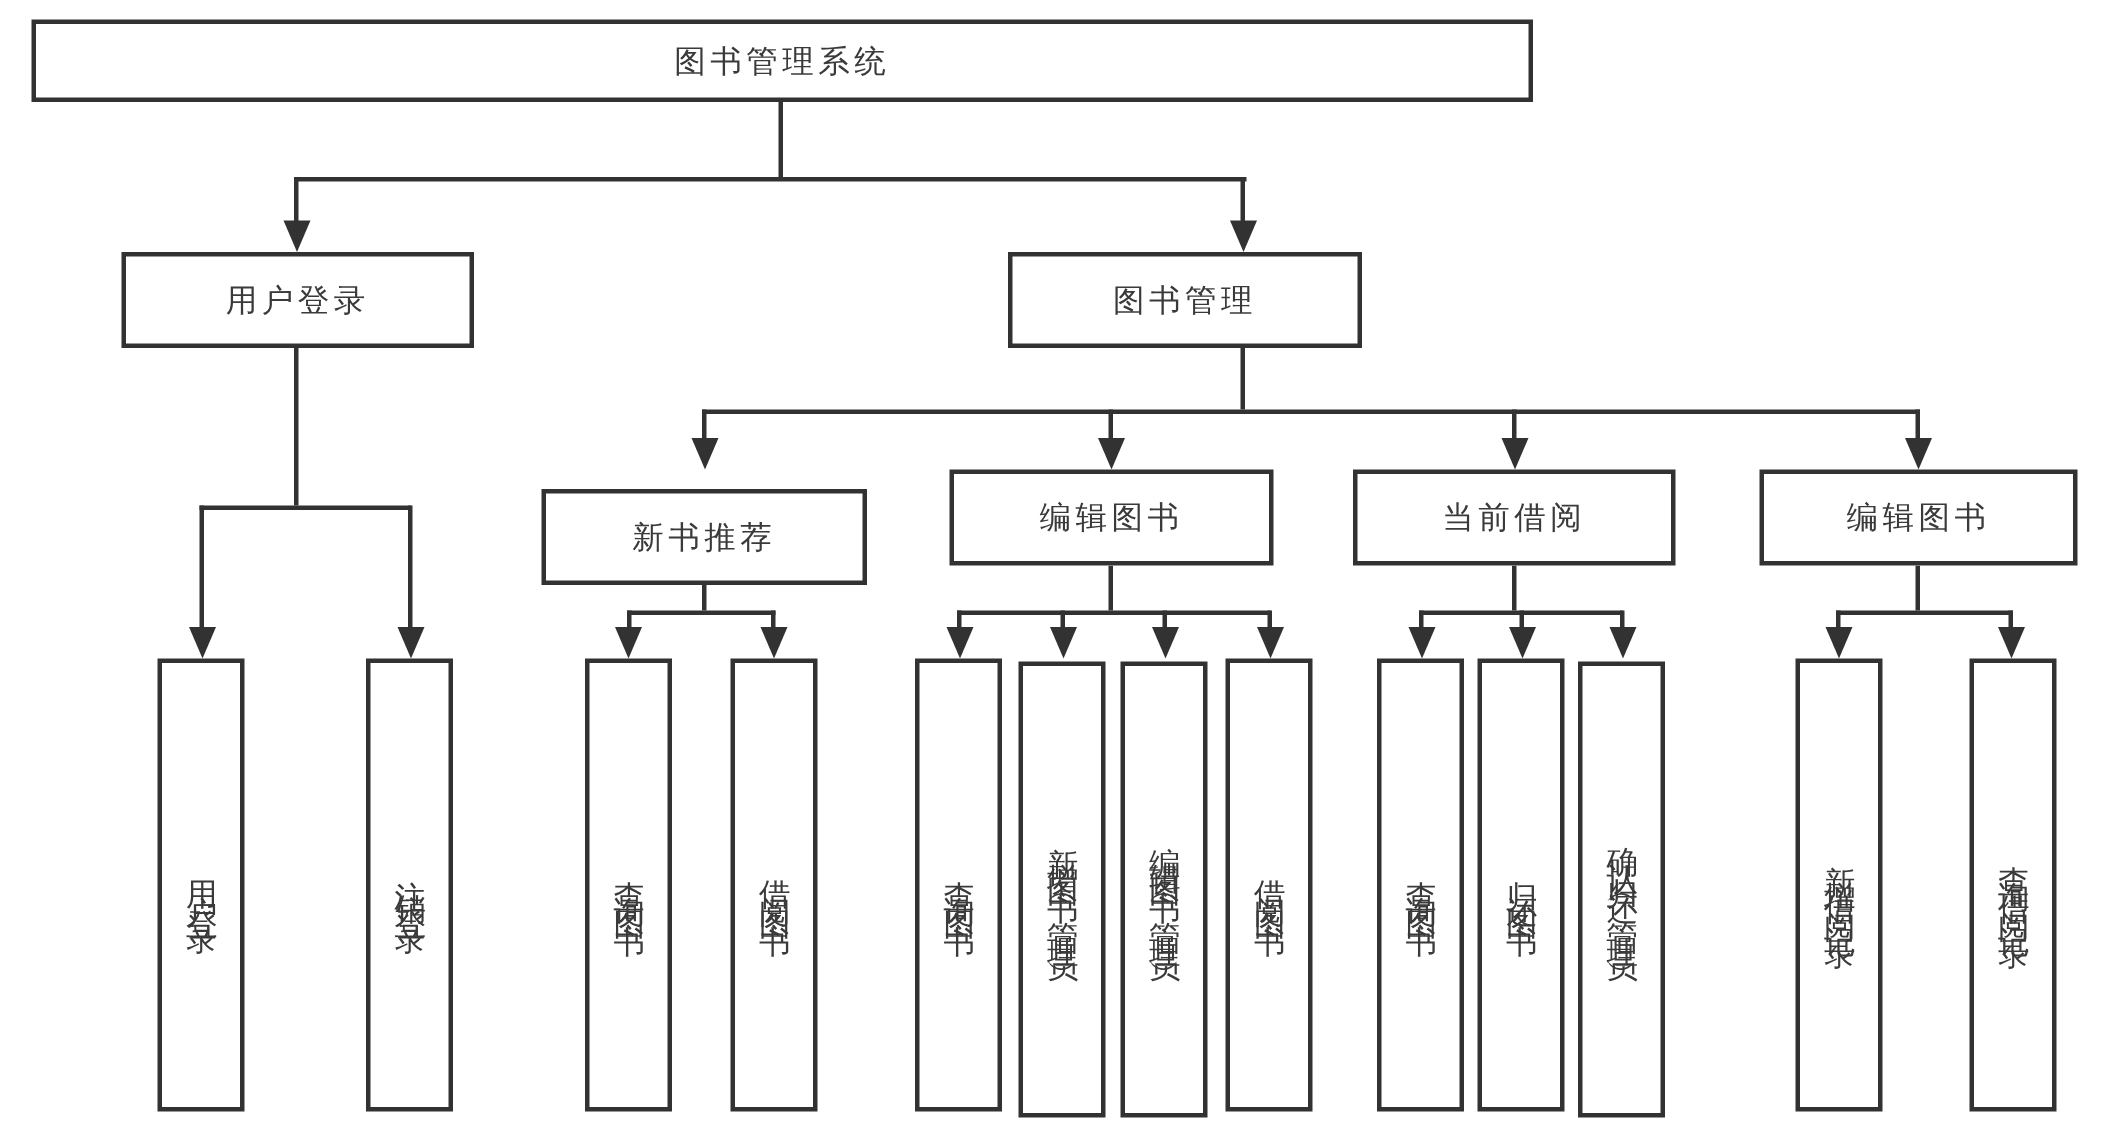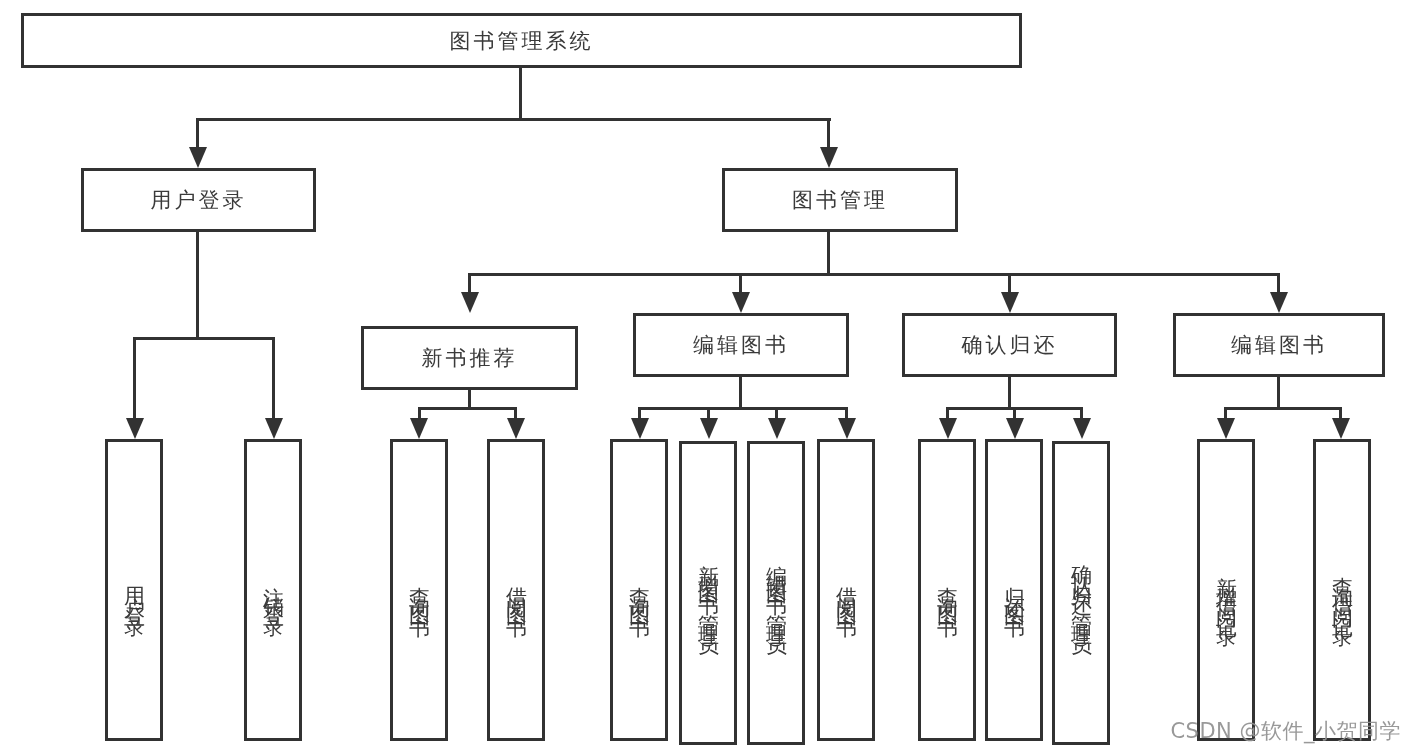--- a/index.html
+++ b/index.html
@@ -43,21 +43,21 @@
     <div class="lh" style="left:197px;top:118px;width:634px"></div>
     <div class="lv" style="left:196px;top:118px;height:34px"></div>
     <div class="arr" style="left:189px;top:147px"></div>
     <div class="lv" style="left:827px;top:118px;height:34px"></div>
     <div class="arr" style="left:820px;top:147px"></div>
   </div>
 
   <div class="box" style="left:81px;top:168px;width:235px;height:64px">
     <span class="lbl">用户登录</span>
   </div>
-  <div class="box" style="left:722px;top:168px;width:236px;height:64px">
+  <div class="box" style="left:672px;top:168px;width:236px;height:64px">
     <span class="lbl">图书管理</span>
   </div>
 
   <div>
     <div class="lv" style="left:196px;top:232px;height:105px"></div>
     <div class="lh" style="left:133px;top:337px;width:141px"></div>
     <div class="lv" style="left:133px;top:337px;height:85px"></div>
     <div class="arr" style="left:126px;top:418px"></div>
     <div class="lv" style="left:272px;top:337px;height:85px"></div>
     <div class="arr" style="left:265px;top:418px"></div>
@@ -83,21 +83,21 @@
     <div class="arr" style="left:1270px;top:292px"></div>
   </div>
 
   <div class="box" style="left:361px;top:326px;width:217px;height:64px">
     <span class="lbl">新书推荐</span>
   </div>
   <div class="box" style="left:633px;top:313px;width:216px;height:64px">
     <span class="lbl">编辑图书</span>
   </div>
   <div class="box" style="left:902px;top:313px;width:215px;height:64px">
-    <span class="lbl">确认归还</span>
+    <span class="lbl">当前借阅</span>
   </div>
   <div class="box" style="left:1173px;top:313px;width:212px;height:64px">
     <span class="lbl">编辑图书</span>
   </div>
 
   <div>
     <div class="lv" style="left:468px;top:377px;height:30px"></div>
     <div class="lh" style="left:418px;top:407px;width:99px"></div>
     <div class="lv" style="left:418px;top:407px;height:14px"></div>
     <div class="arr" style="left:410px;top:418px"></div>
@@ -168,15 +168,14 @@
     <div class="arr" style="left:1332px;top:418px"></div>
   </div>
 
   <div class="box" style="left:1197px;top:439px;width:58px;height:302px">
     <span class="vlbl">新增借阅记录</span>
   </div>
   <div class="box" style="left:1313px;top:439px;width:58px;height:302px">
     <span class="vlbl">查询借阅记录</span>
   </div>
 
-  <div class="watermark">CSDN @软件_小贺同学</div>
 
 </div>
 
 </body></html>

